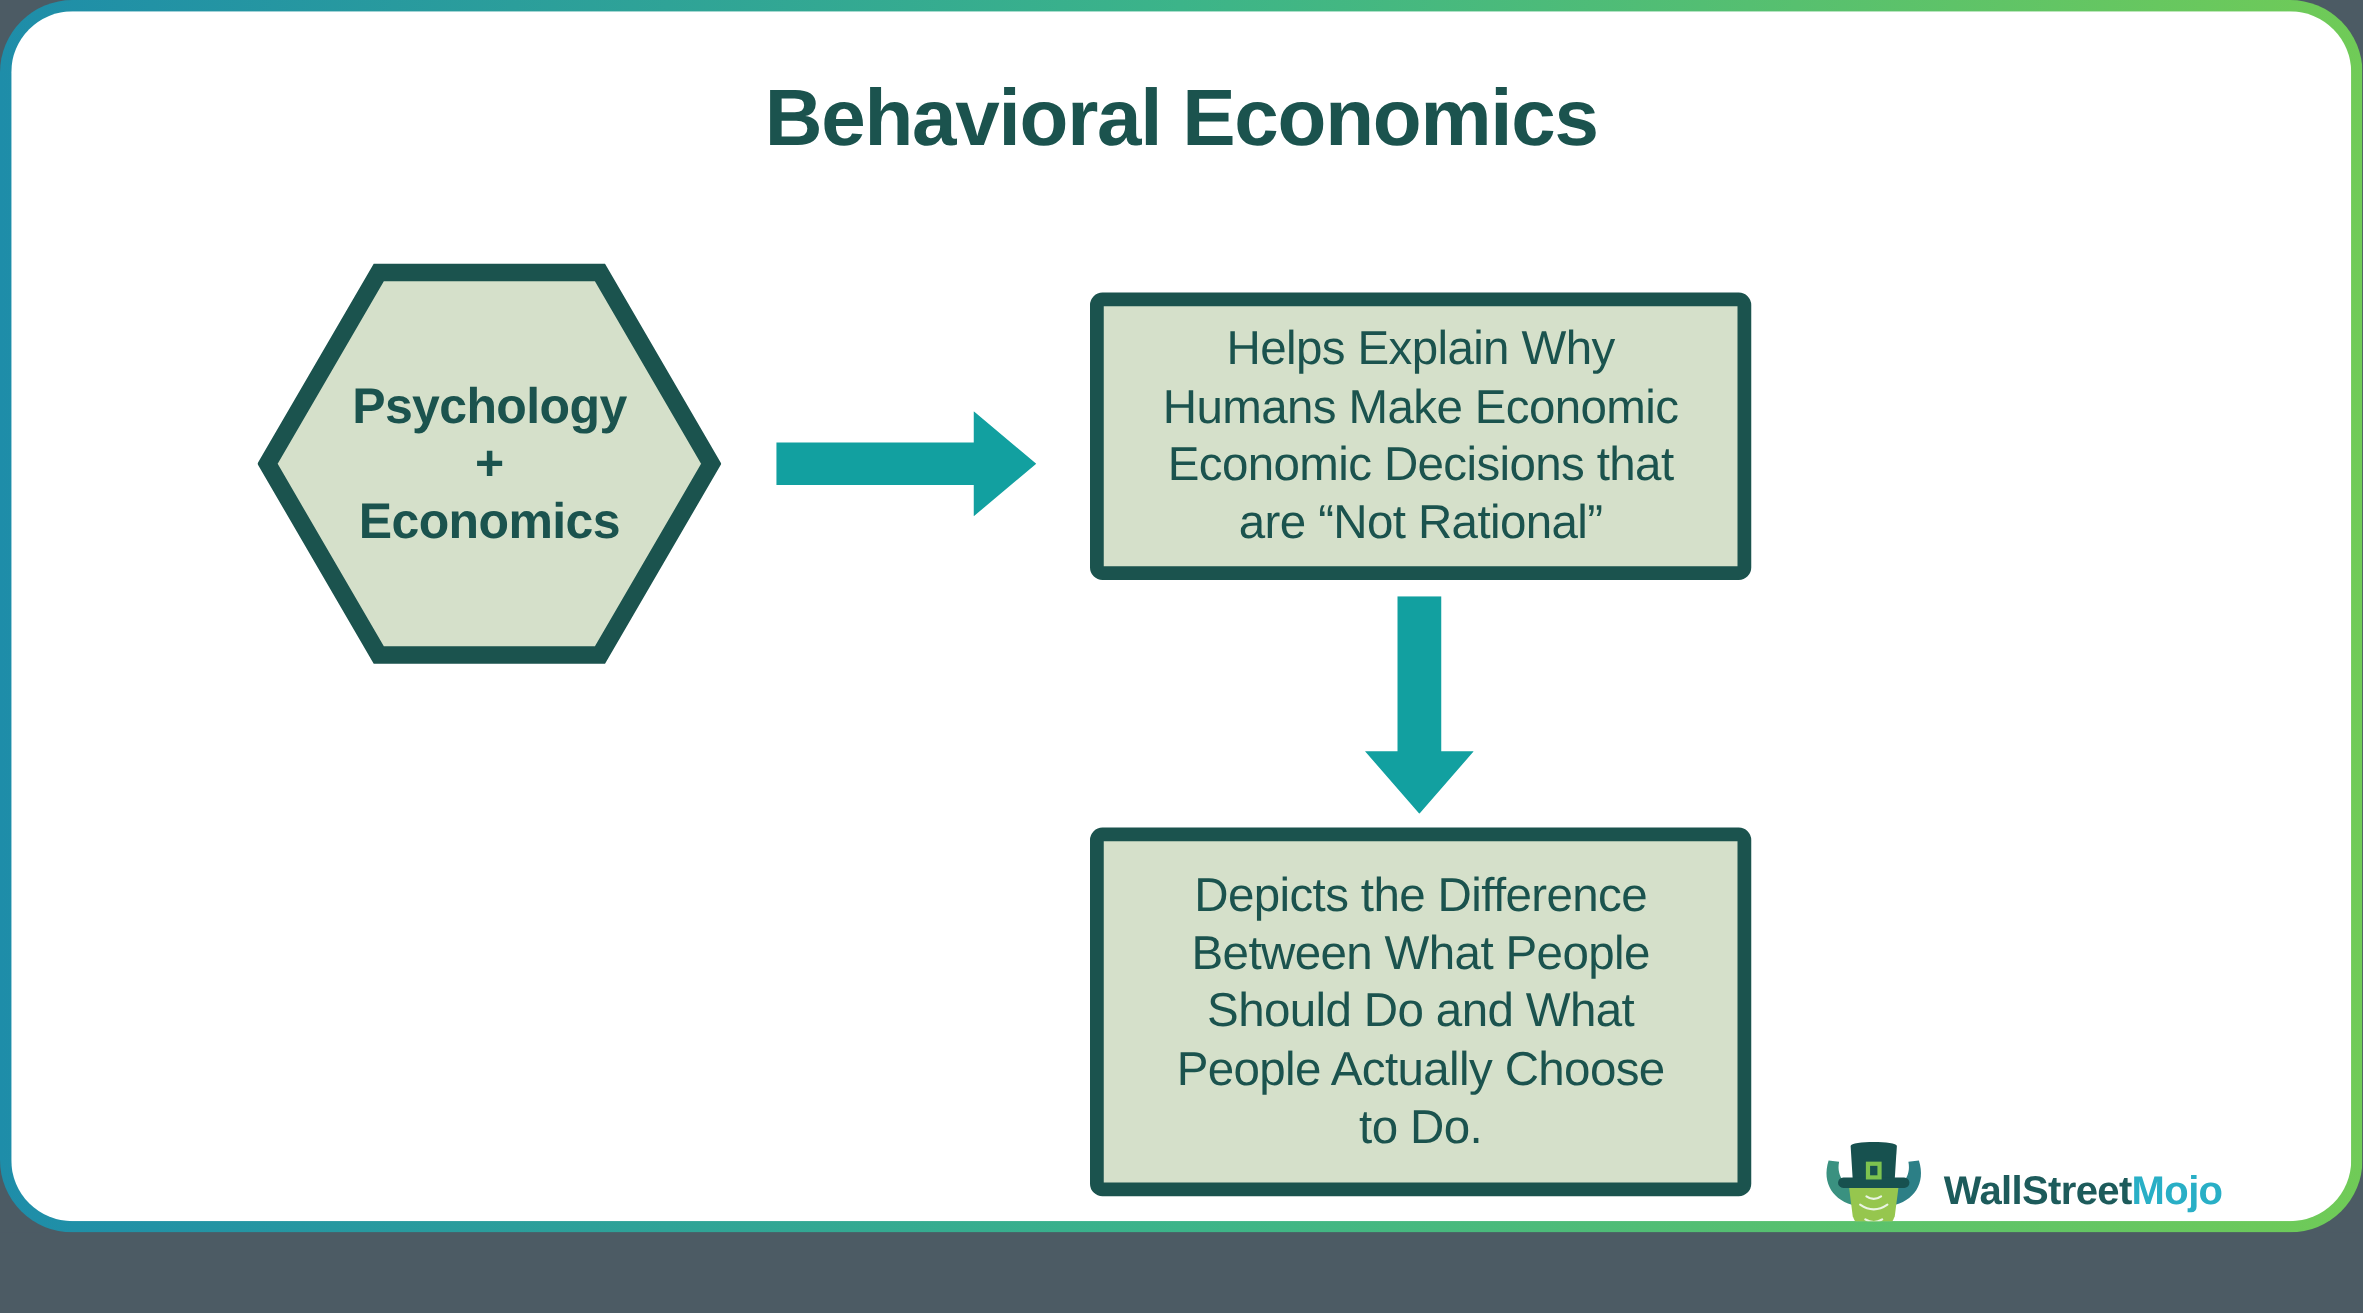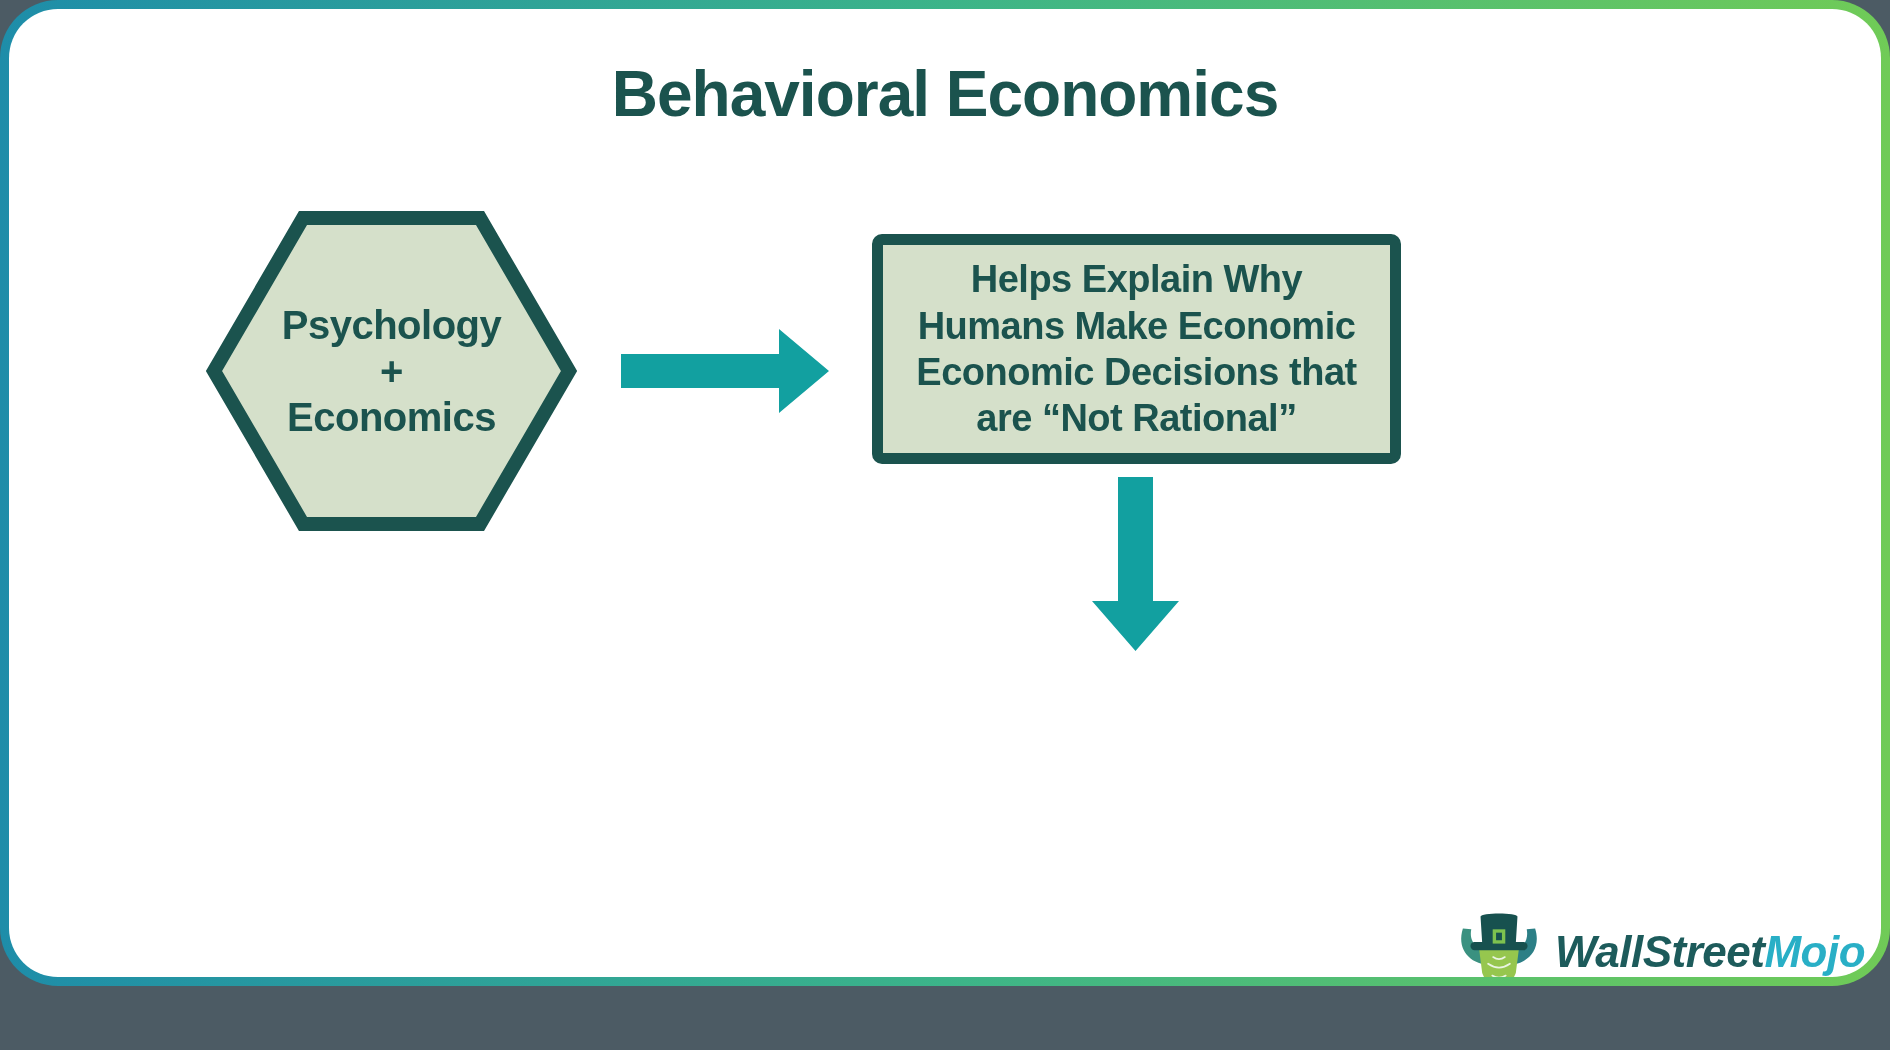--- a/index.html
+++ b/index.html
@@ -34,40 +34,39 @@
     color:#1B534E;
     white-space:pre-line;
   }
   .flow-box{
     position:absolute;left:863px;width:529px;
     box-sizing:border-box;
     border:11px solid #1B534E;border-radius:10px;
     background:#D5E0CA;
     display:flex;align-items:center;justify-content:center;
     text-align:center;
-    font-size:38px;font-weight:bold;line-height:1.22;
+    font-size:38px;font-weight:normal;line-height:1.22;
     letter-spacing:-0.5px;
     color:#1B534E;
     white-space:pre-line;
     padding:6px 4px;
   }
   .box-1{top:225px;height:230px;}
   .box-2{top:653px;height:295px;}
   .arrow{position:absolute;}
   .arrow-right{left:612px;top:320px;}
   .arrow-down{left:1083px;top:468px;}
   .logo{
     position:absolute;left:1448px;top:898px;
     display:flex;align-items:center;gap:14px;
   }
   .logo-mark{width:84px;height:90px;}
   .logo-text{
-    font-size:44px;font-weight:bold;letter-spacing:-0.5px;
+    font-size:32px;font-weight:bold;letter-spacing:-0.5px;
     white-space:nowrap;
-    font-style:italic;
   }
   .logo-text .p1{color:#1D5B5B;}
   .logo-text .p2{color:#29AFC6;}
 </style>
 </head>
 <body>
 
 <div class="canvas">
 
   <h1 class="title">Behavioral Economics</h1>
@@ -87,20 +86,25 @@
 
   <div class="flow-box box-1">Helps Explain Why
 Humans Make Economic
 Economic Decisions that
 are “Not Rational”</div>
 
   <svg class="arrow arrow-down" width="87" height="174" viewBox="0 0 87 174" aria-hidden="true">
     <polygon points="26,0 61,0 61,124 87,124 43.5,174 0,124 26,124" fill="#12A0A0"></polygon>
   </svg>
 
+  <div class="flow-box box-2">Depicts the Difference
+Between What People
+Should Do and What
+People Actually Choose
+to Do.</div>
 
   <div class="logo">
     <svg class="logo-mark" viewBox="0 0 100 104" aria-hidden="true">
 
       <path d="M7,24 C0,46 12,63 33,67 L39,54 C24,50 14,40 17,25 Z" fill="#3A9180"></path>
       <path d="M93,24 C100,46 88,63 67,67 L61,54 C76,50 86,40 83,25 Z" fill="#2C7F86"></path>
 
       <path d="M26,46 L74,46 L70,77 C62,99 38,99 30,77 Z" fill="#96C64E"></path>
       <path d="M41,88 C45,97 55,97 59,88 L50,103 Z" fill="#2E8F8F"></path>
 

